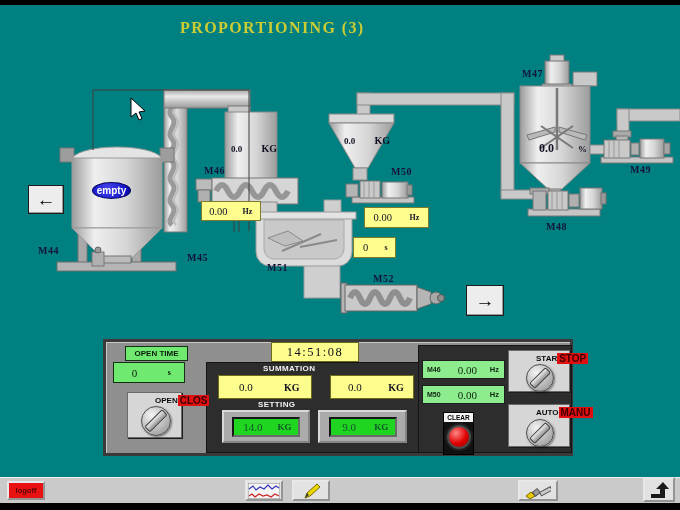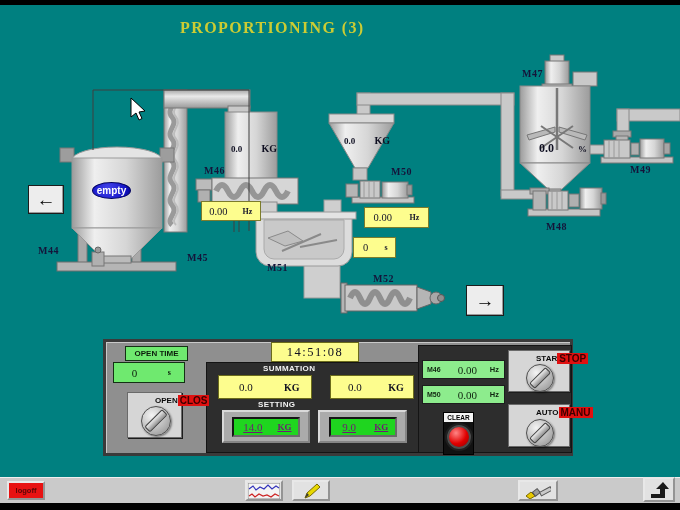--- a/index.html
+++ b/index.html
@@ -44,21 +44,21 @@
   #clock{background:#fdfd8e;border:1px solid #6b6b1b;display:flex;align-items:center;justify-content:center;
          font-family:"Liberation Serif","DejaVu Serif",serif;font-size:12.5px;letter-spacing:1.5px;color:#101020;}
   .whitelbl{color:#f2f2f2;font-weight:bold;font-size:8px;text-align:left;letter-spacing:.4px;}
   .sumdisp{background:#fdfd8e;border:1px solid #6b6b1b;display:flex;align-items:center;
            font-family:"Liberation Serif","DejaVu Serif",serif;color:#101020;}
   .sumdisp .v{flex:1.4;text-align:center;font-size:11px;}
   .sumdisp .u{flex:1;text-align:center;font-weight:bold;font-size:10px;}
   .setouter{background:#ababab;border:2px outset #d9d9d9;box-sizing:border-box;
             display:flex;align-items:center;justify-content:center;}
   .setinner{width:80%;height:20px;background:#1fd51f;border:2px inset #6a6a6a;box-sizing:border-box;
-            display:flex;align-items:center;font-family:"Liberation Serif","DejaVu Serif",serif;color:#701a75;text-decoration:underline;}
+            display:flex;align-items:center;font-family:"Liberation Serif","DejaVu Serif",serif;color:#14532d;}
   .setinner .v{flex:1.4;text-align:center;font-size:11px;}
   .setinner .u{flex:1;text-align:center;font-weight:bold;font-size:9px;}
   .freqdisp{background:#8dec8d;border:1px solid #1d1d1d;display:flex;align-items:center;color:#102410;}
   .freqdisp .l{font-weight:bold;font-size:7px;padding-left:4px;width:18px;}
   .freqdisp .v{flex:1;text-align:center;font-family:"Liberation Serif","DejaVu Serif",serif;font-size:11px;}
   .freqdisp .u{font-weight:bold;font-size:7.5px;padding-right:5px;}
   
   .switch{background:#d6d6d6;border:1px solid #6a6a6a;box-shadow:1px 1px 0 #1c1c1c;box-sizing:border-box;cursor:pointer;}
   .swrow{display:flex;justify-content:space-between;align-items:center;padding:2px 3px 0 3px;}
   .onlbl{color:#0a0a0a;font-weight:bold;font-size:8px;padding-left:24px;}

